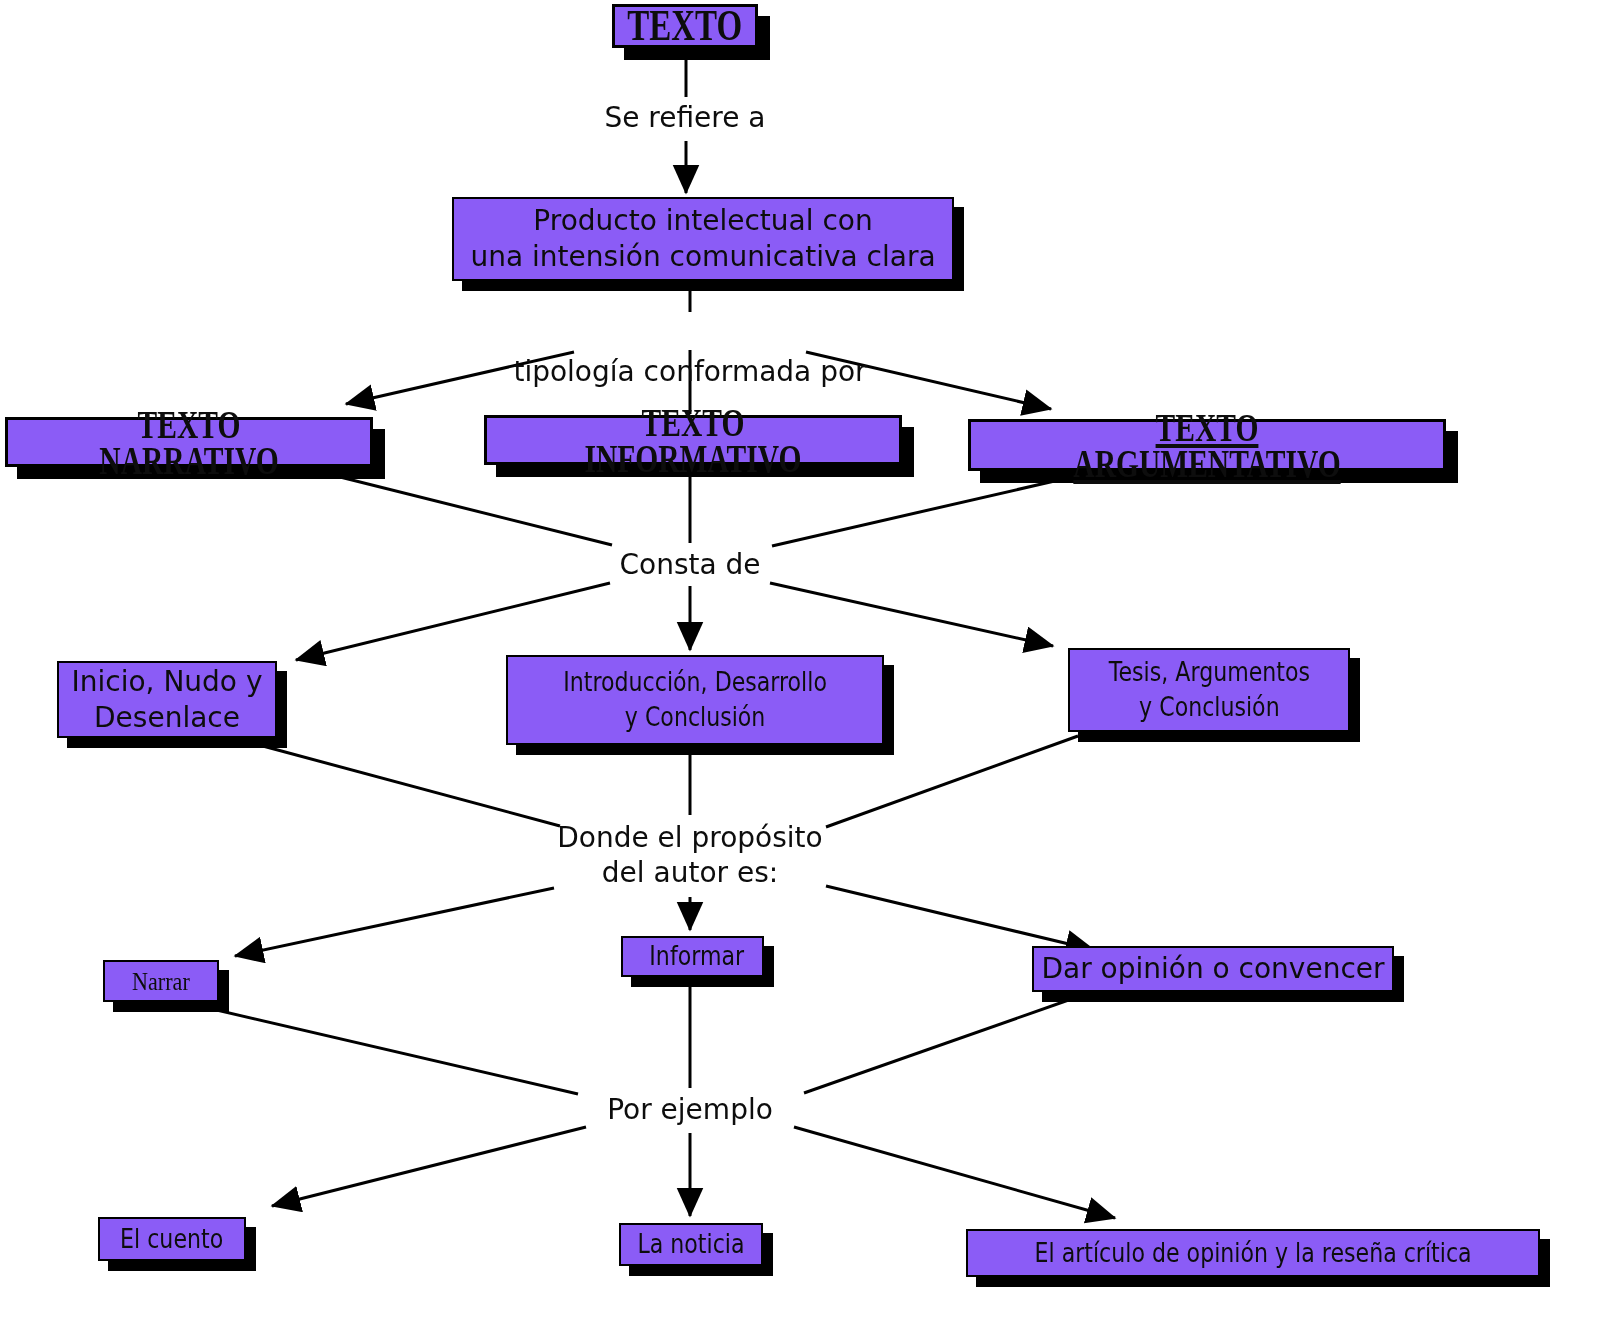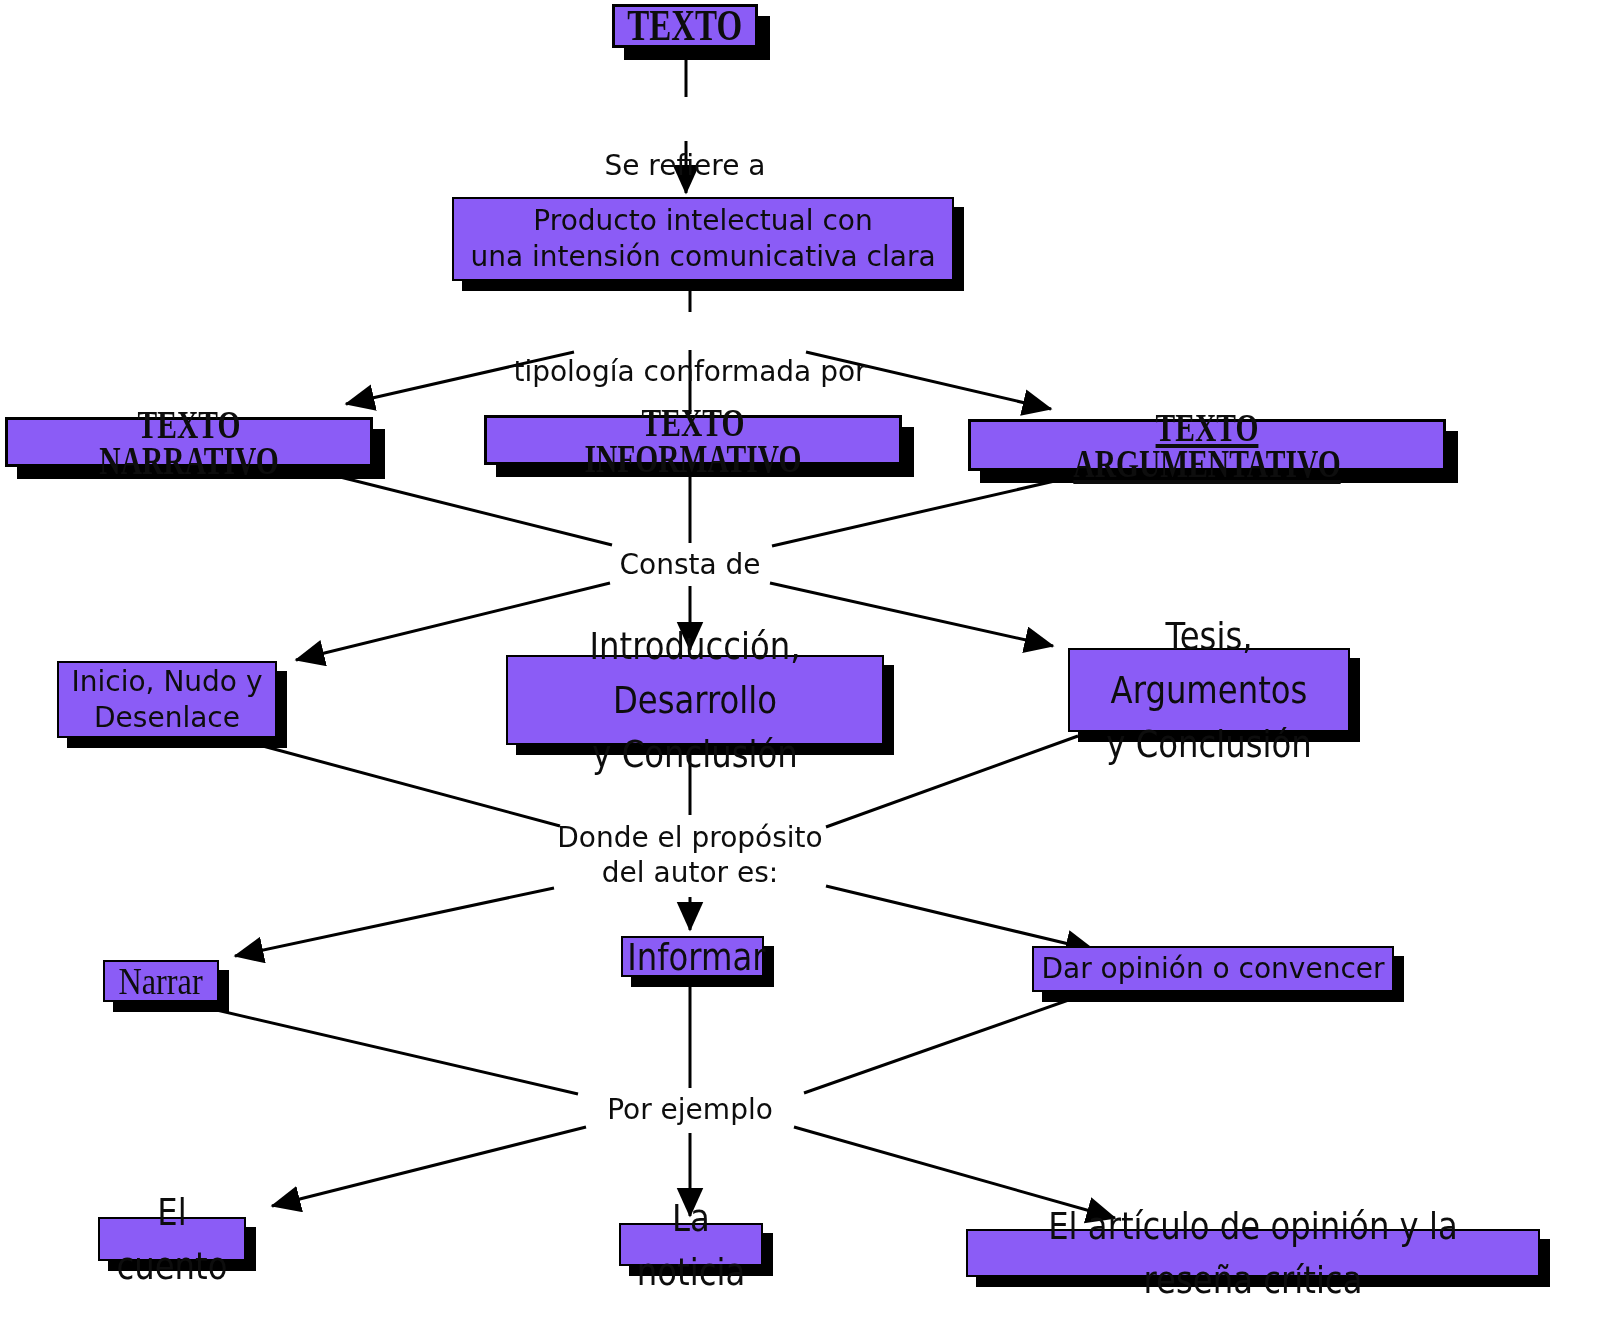--- a/index.html
+++ b/index.html
@@ -14,21 +14,21 @@
     display:flex;align-items:center;justify-content:center;
     text-align:center;white-space:pre-line;
     line-height:36px;font-size:28px;
     box-sizing:border-box;
   }
   .b3{border-width:3px;box-shadow:12px 12px 0 #000;}
   .serif{font-family:"Liberation Serif","DejaVu Serif",serif;font-weight:bold;}
   .sq{display:inline-block;transform:scaleX(.72);transform-origin:center;white-space:pre-line;}
   .sq75{display:inline-block;transform:scaleX(.75);transform-origin:center;}
   .cond{display:inline-block;transform:scaleX(.85);transform-origin:center;white-space:pre-line;}
-  .fs30{font-size:38px;line-height:54px;}
+  .fs30{font-size:26px;line-height:35px;}
   .fs44{font-size:44px;}
   .fs46{font-size:41px;}
   .lbl{
     position:absolute;transform:translateX(-50%);
     font-size:28px;line-height:35px;text-align:center;white-space:pre-line;
   }
   
   #n-root{left:612px;top:4px;width:146px;height:44px;}
   #n-def{left:452px;top:197px;width:502px;height:84px;}
   #n-nar{left:5px;top:417px;width:368px;height:50px;}
@@ -37,21 +37,21 @@
   #n-nar2{left:57px;top:661px;width:220px;height:77px;}
   #n-inf2{left:506px;top:655px;width:378px;height:90px;}
   #n-arg2{left:1068px;top:648px;width:282px;height:84px;}
   #n-nar3{left:103px;top:960px;width:116px;height:42px;font-family:Liberation Serif, serif;}
   #n-inf3{left:621px;top:936px;width:143px;height:41px;padding-left:8px;}
   #n-arg3{left:1032px;top:946px;width:362px;height:46px;}
   #n-nar4{left:98px;top:1217px;width:148px;height:44px;}
   #n-inf4{left:619px;top:1223px;width:144px;height:43px;}
   #n-arg4{left:966px;top:1229px;width:574px;height:48px;}
   
-  #l-ref{left:685px;top:100px;margin-top:48px;}
+  #l-ref{left:685px;top:100px;}
   #l-tip{left:690px;top:316px;margin-top:38px;}
   #l-con{left:690px;top:547px;}
   #l-pro{left:690px;top:820px;}
   #l-eje{left:690px;top:1092px;}
   line{stroke:#000;stroke-width:3;}
 </style>
 </head>
 <body>
 
 <div id="canvas">

